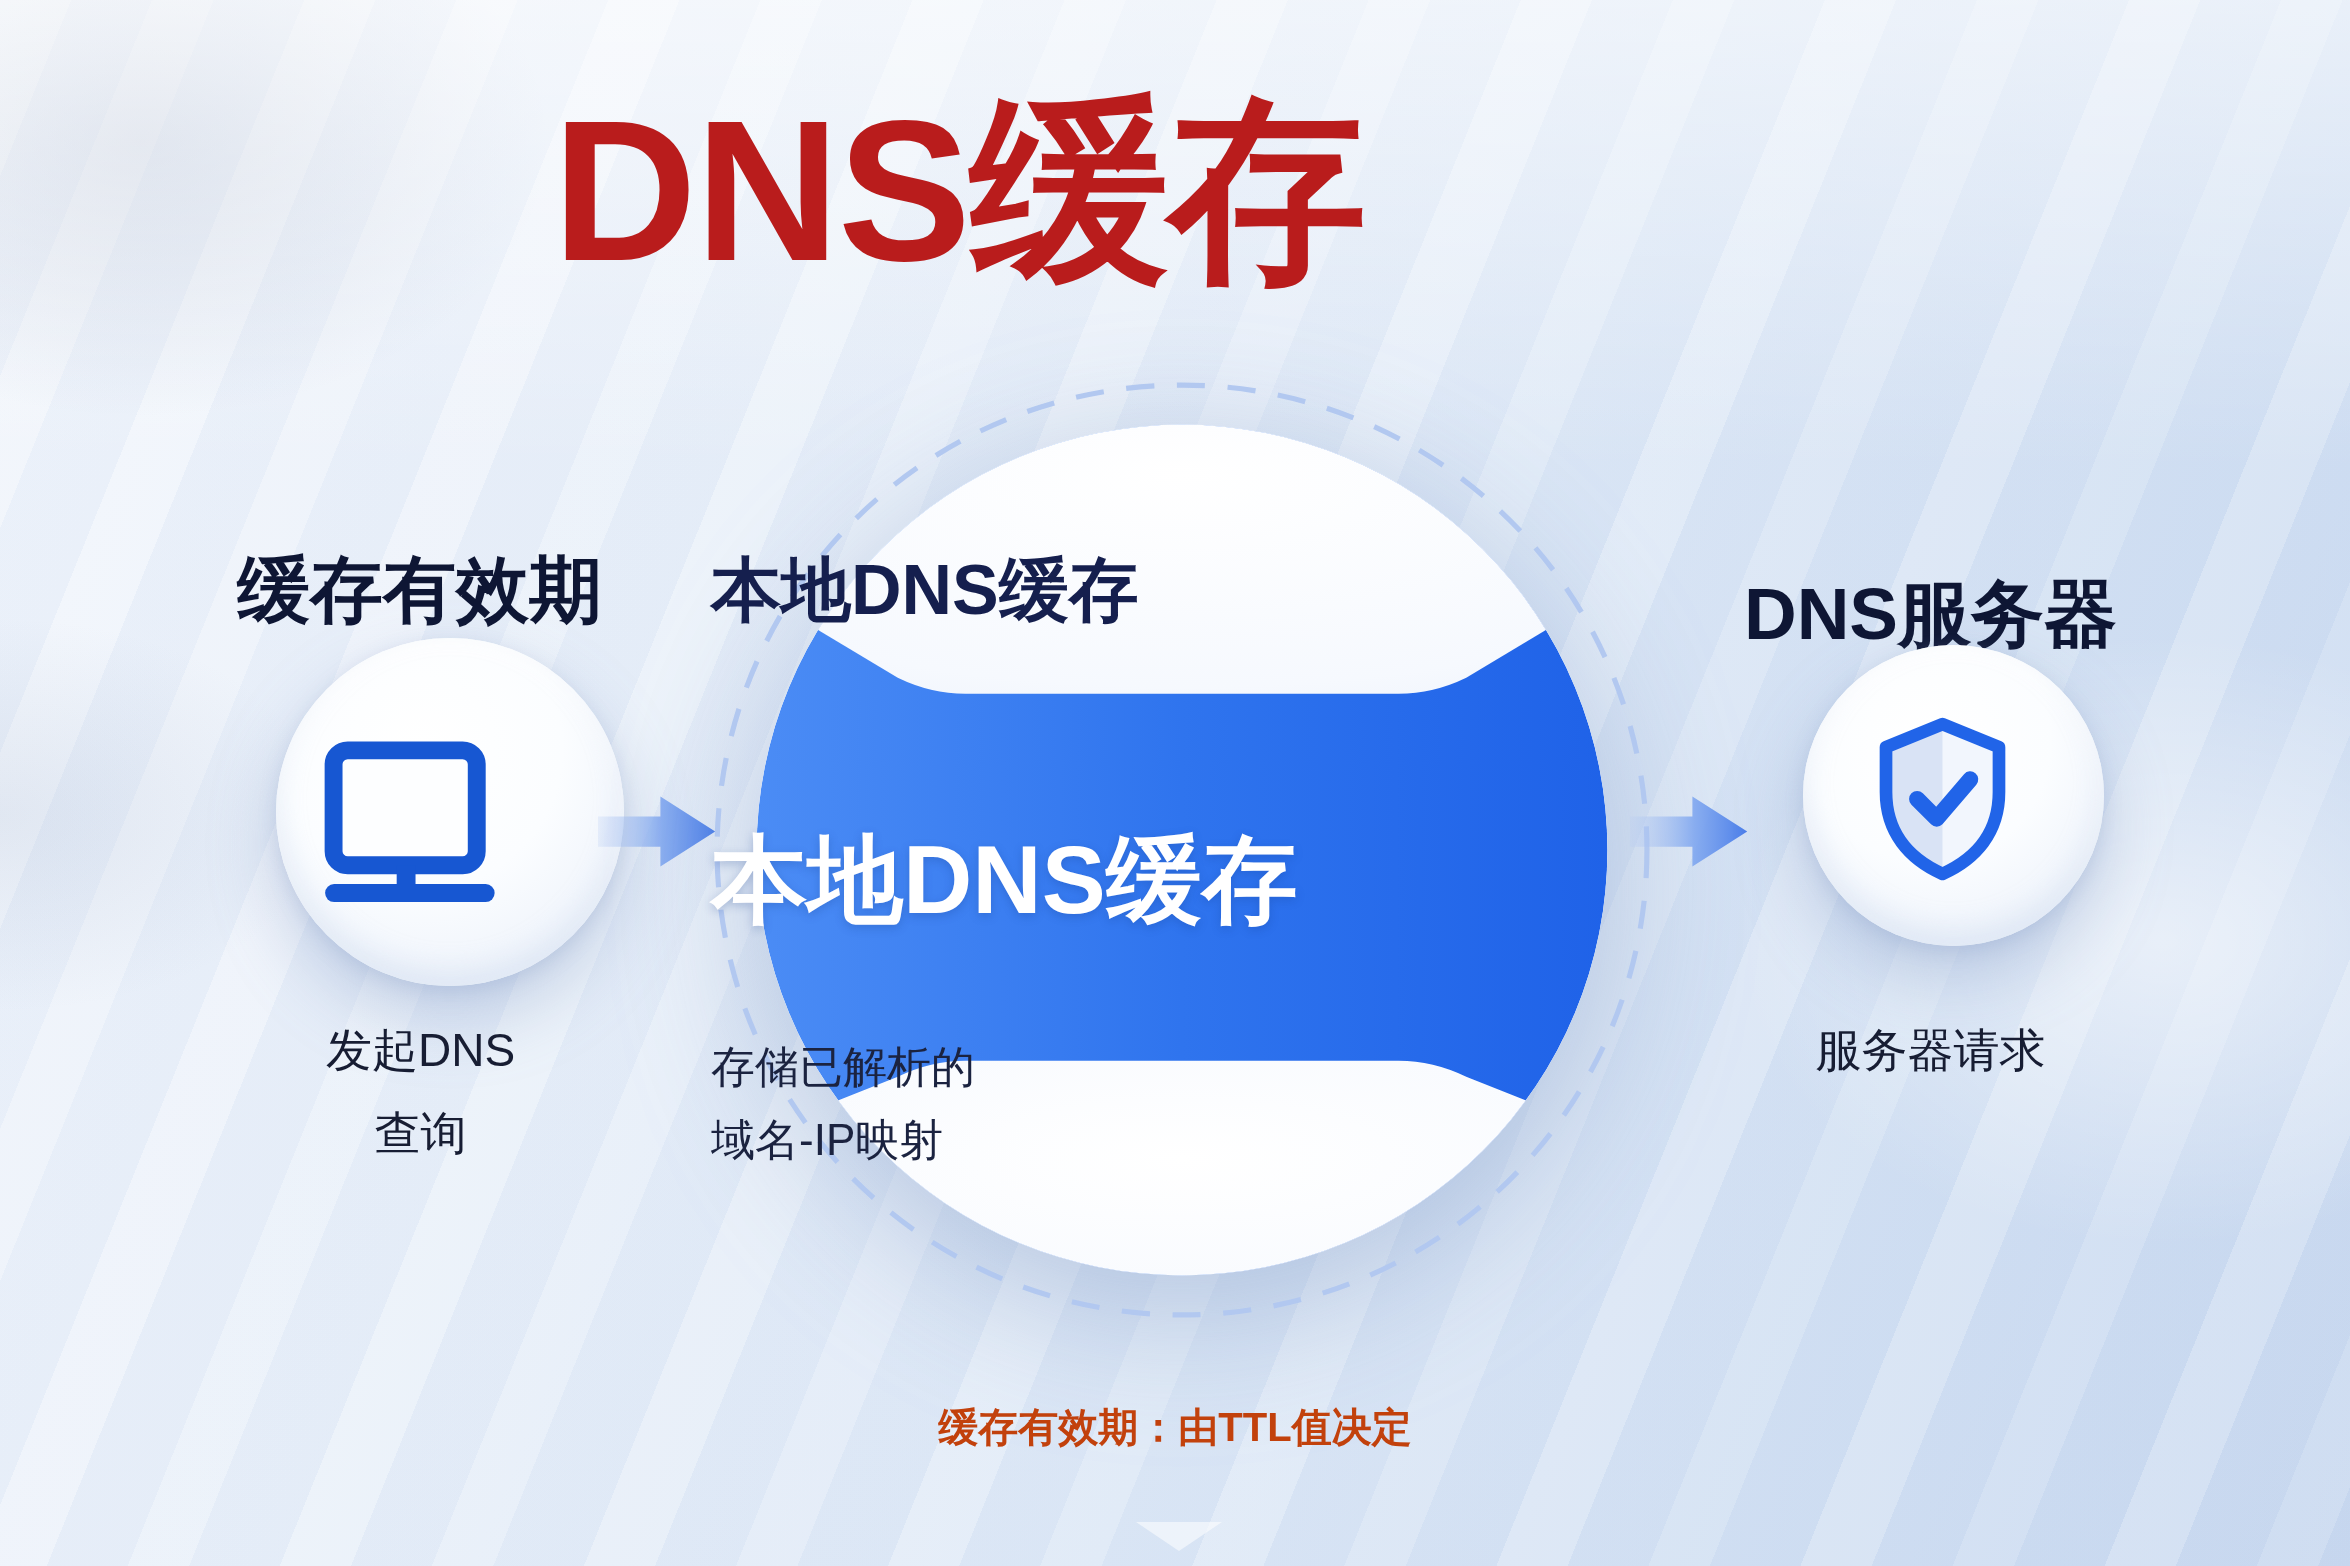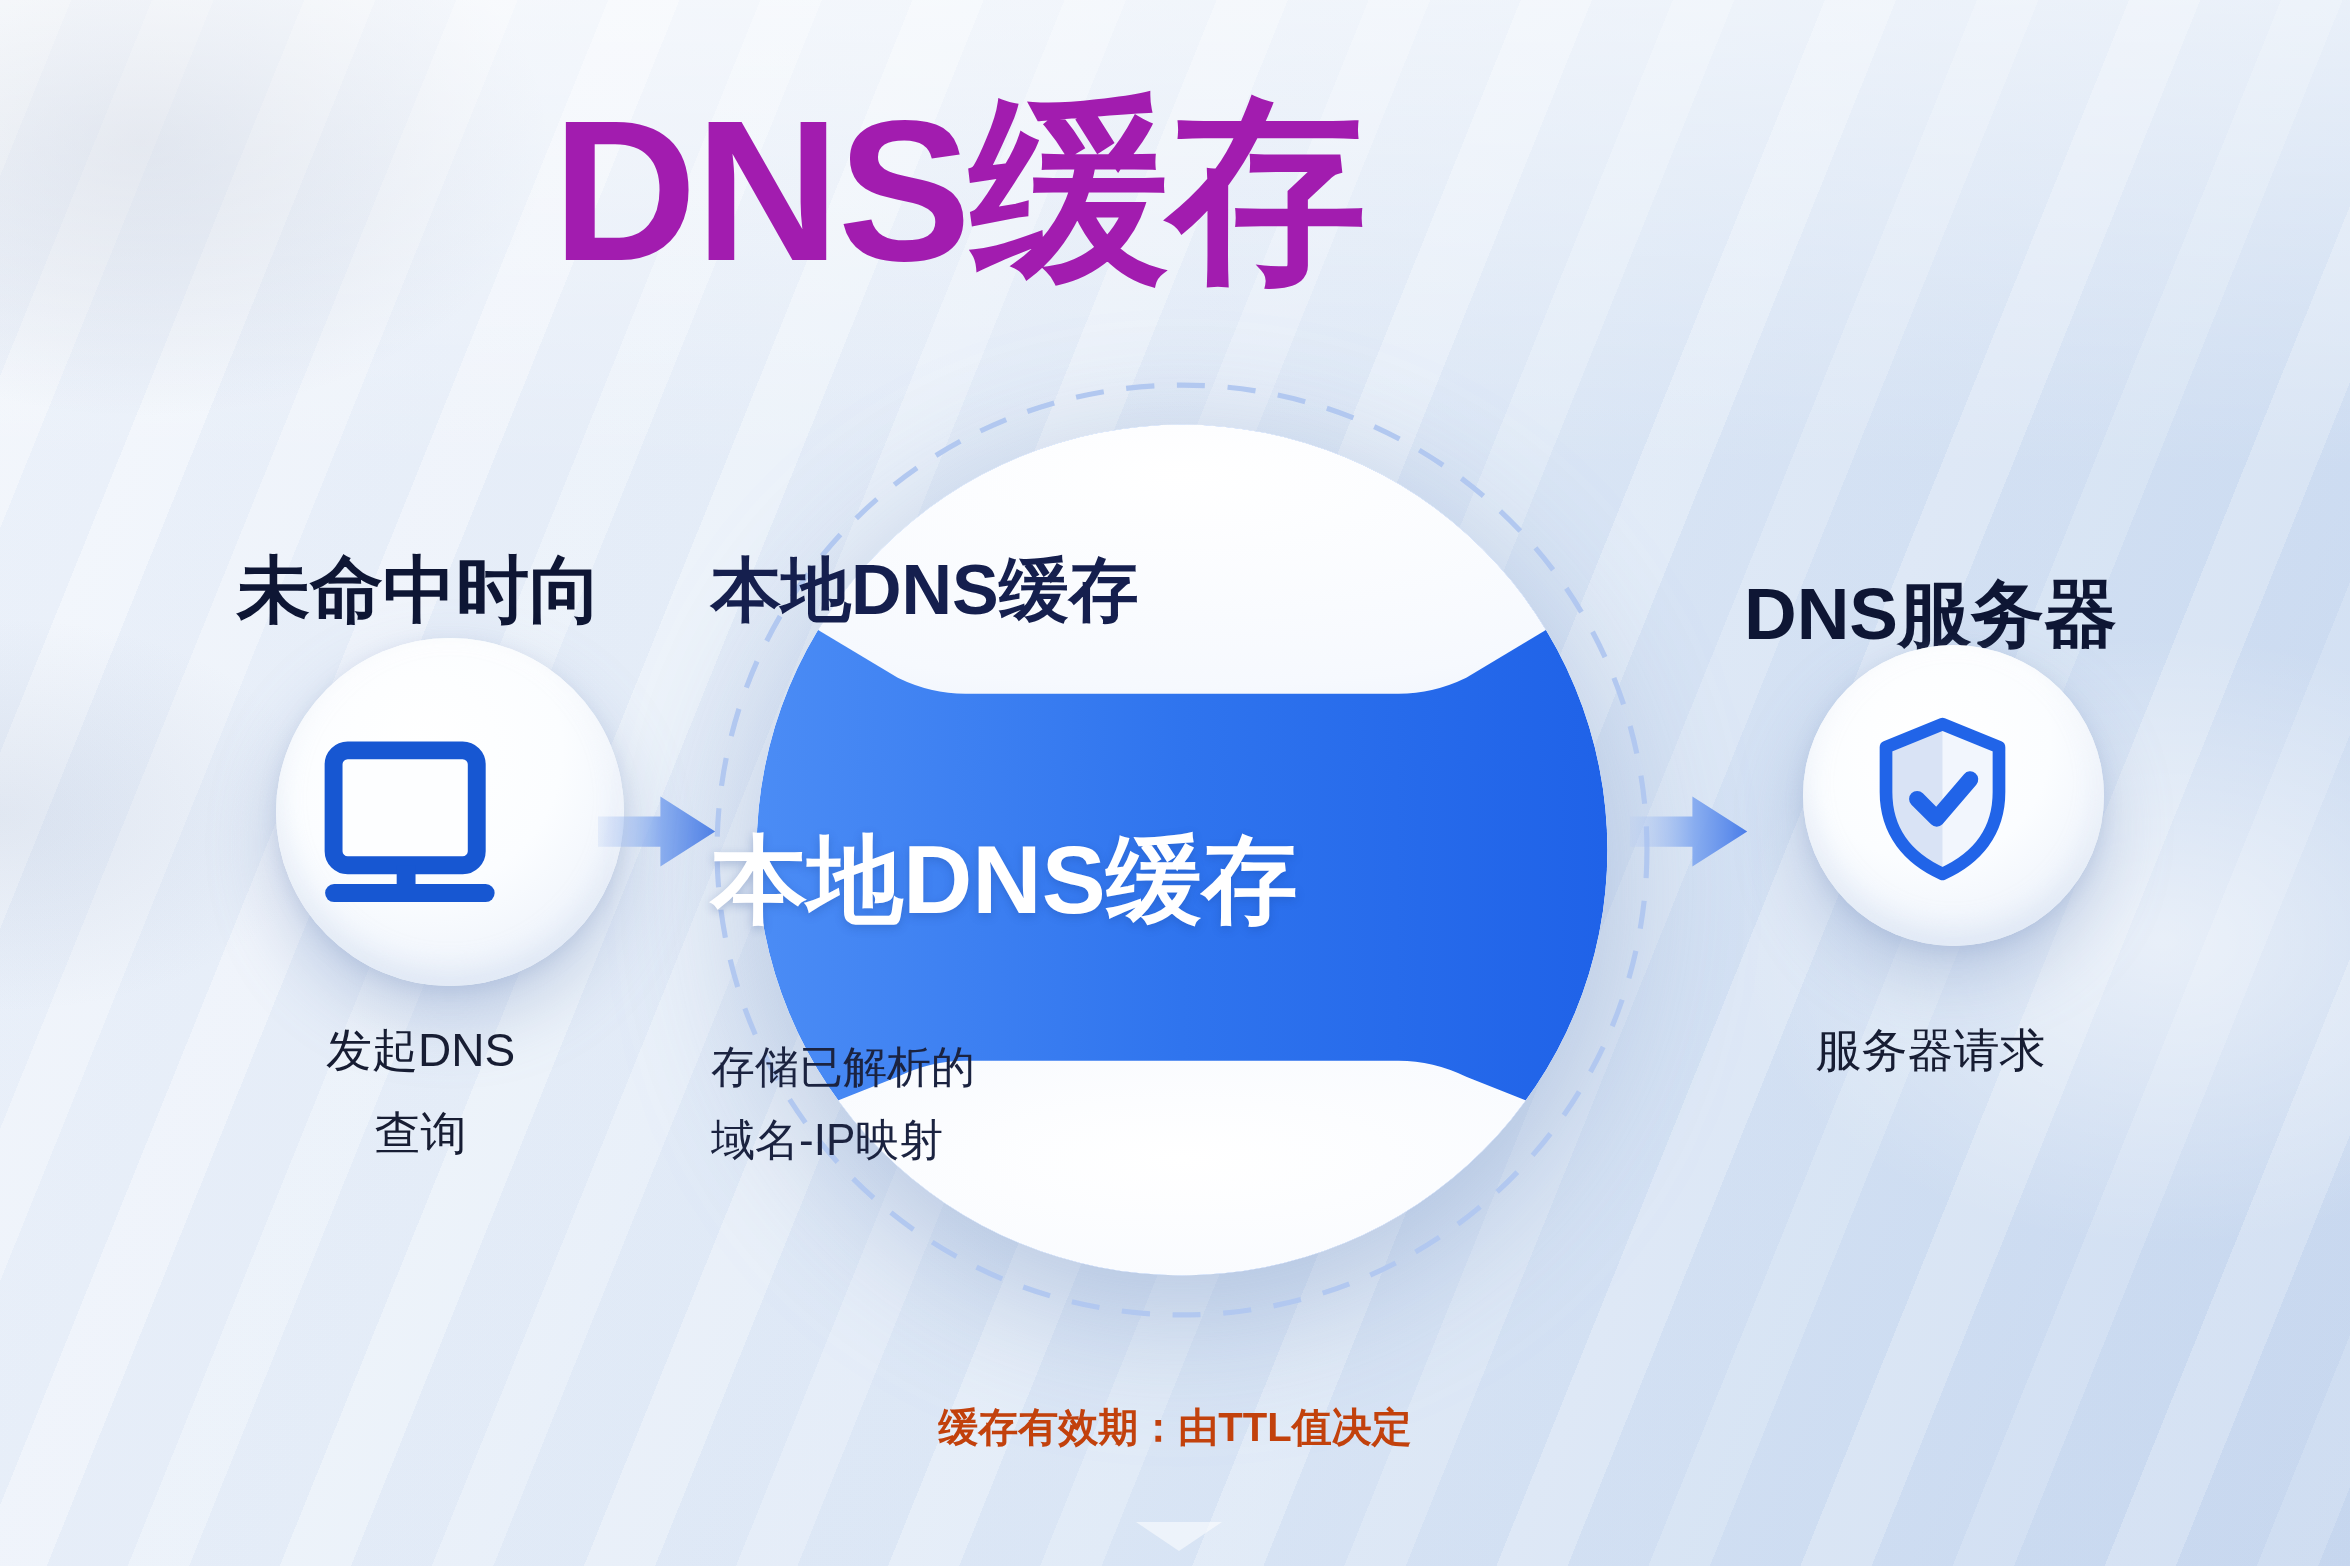--- a/index.html
+++ b/index.html
@@ -24,21 +24,21 @@
   .bg-smudge-l{position:absolute;inset:0;
     background:radial-gradient(ellipse 471px 282px at 0% 52%,rgba(120,142,180,.14),transparent 70%);}
   .bg-glow-r{position:absolute;inset:0;
     background:radial-gradient(ellipse 659px 471px at 92% 60%,rgba(255,255,255,.55),transparent 65%);}
   .bg-glow-top{position:absolute;inset:0;
     background:linear-gradient(to bottom,rgba(255,255,255,.55),rgba(255,255,255,0) 30%);}
 
   
   .title{
     position:absolute;left:0;top:79px;width:1918px;text-align:center;
-    font-size:200px;line-height:1.12;font-weight:900;color:#a21caf;letter-spacing:-1.9px;
+    font-size:200px;line-height:1.12;font-weight:900;color:#b91c1c;letter-spacing:-1.9px;
   }
 
   
   .col-label{position:absolute;width:565px;text-align:center;
     font-size:73px;font-weight:800;color:#0e1634;}
   .col-label.left{left:137px;top:542px;}
   .col-label.right{left:1648px;top:542px;margin-top:24px;}
 
   
   .node-circle{position:absolute;border-radius:50%;
@@ -83,21 +83,21 @@
 
   <div class="bg-base"></div>
   <div class="bg-streaks"></div>
   <div class="bg-smudge-tl"></div>
   <div class="bg-smudge-l"></div>
   <div class="bg-glow-r"></div>
   <div class="bg-glow-top"></div>
 
   <div class="title">DNS缓存</div>
 
-  <div class="col-label left">未命中时向</div>
+  <div class="col-label left">缓存有效期</div>
   <div class="node-circle left"></div>
   <svg class="node-icon" style="left:323px;top:740px;" width="202" height="162" viewBox="0 0 214 172">
     <rect x="11" y="11" width="152" height="122" rx="15" fill="#fdfeff" stroke="#1757d2" stroke-width="19"></rect>
     <rect x="78" y="133" width="20" height="26" fill="#1757d2"></rect>
     <rect x="2" y="153" width="180" height="19" rx="9.5" fill="#1757d2"></rect>
   </svg>
   <div class="desc left">
     <div>发起DNS</div>
     <div>查询</div>
   </div>

